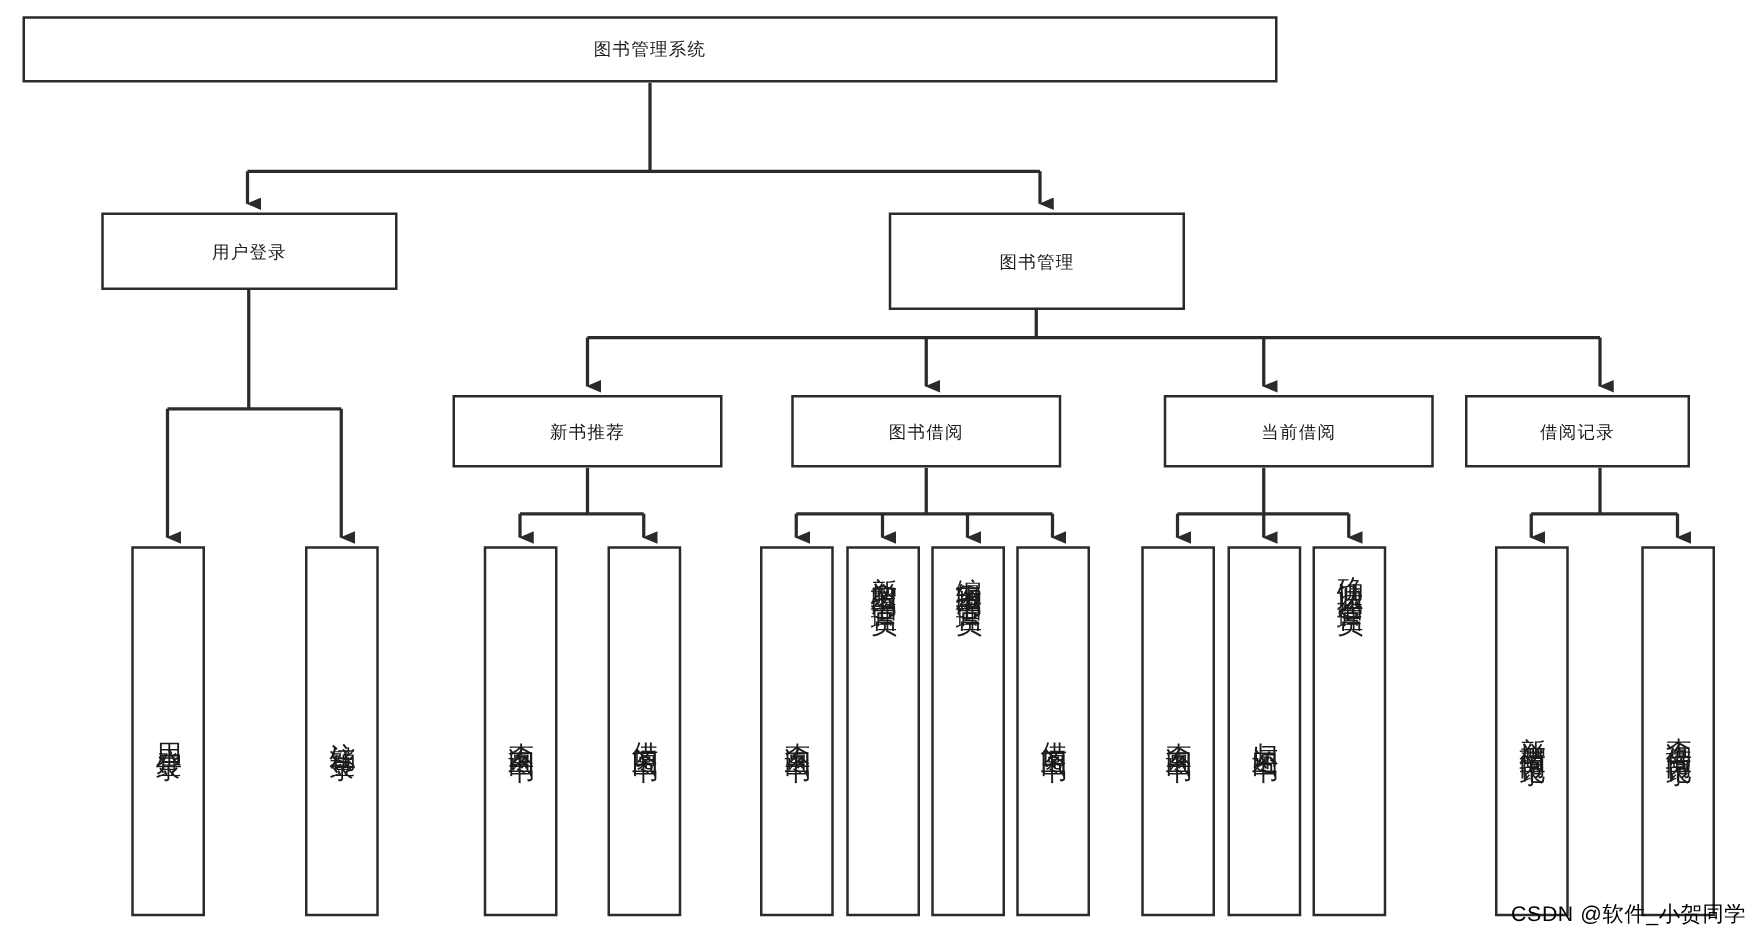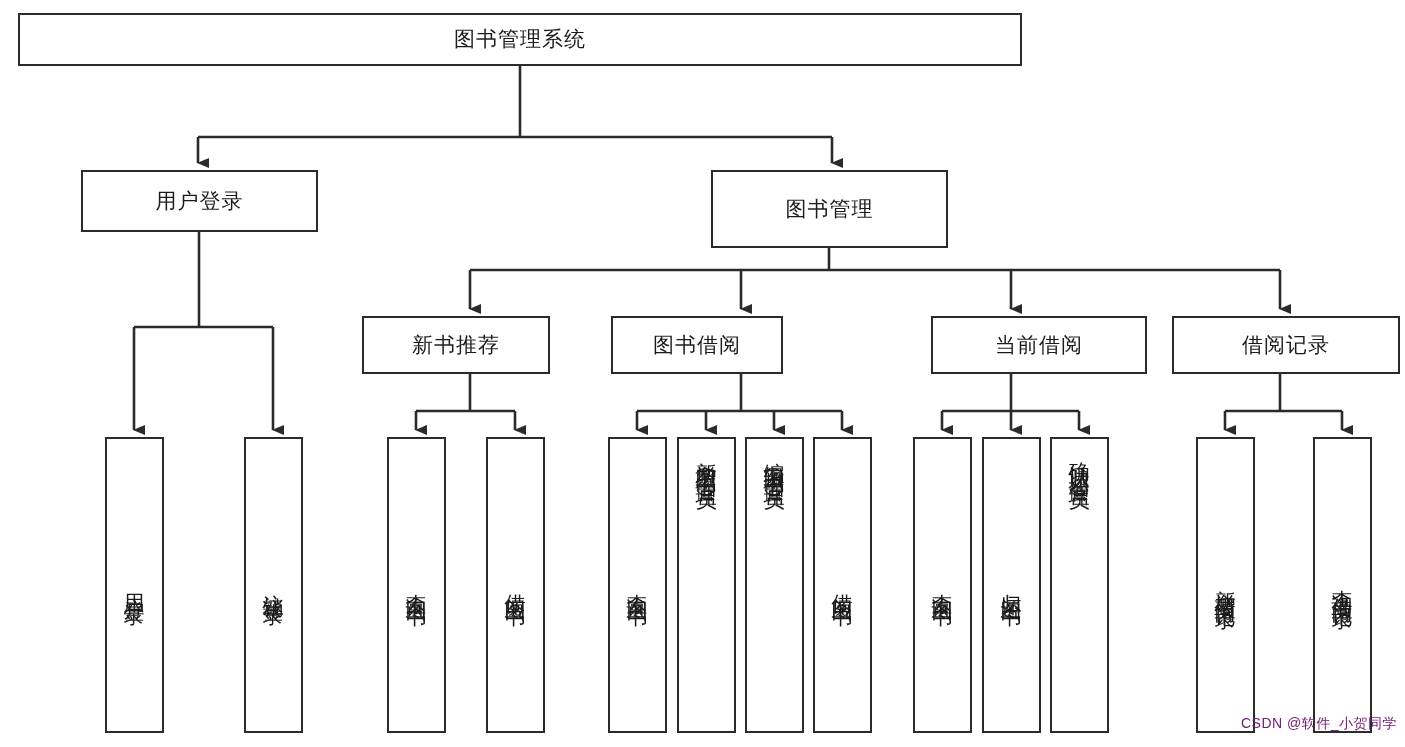--- a/index.html
+++ b/index.html
@@ -30,21 +30,21 @@
     position: absolute;
     box-sizing: border-box;
     background: #ffffff;
     border: 2px solid #2b2b2b;
     display: flex;
     align-items: center;
     justify-content: center;
     z-index: 2;
   }
   .node .label {
-    font-size: 21px;
+    font-size: 14px;
     line-height: 1.15;
     letter-spacing: 1px;
     color: #1b1b1b;
     white-space: nowrap;
   }
   .node.leaf {
     align-items: flex-start;
     justify-content: center;
     padding-top: 6px;
   }
@@ -61,23 +61,23 @@
     margin-top: auto;
     margin-bottom: auto;
   }
   .node.leaf.center {
     align-items: center;
     padding-top: 0;
   }
   #watermark {
     position: absolute;
     right: 8px;
-    bottom: 14px;
-    font-size: 14px;
-    color: #701a75;
+    bottom: 4px;
+    font-size: 17px;
+    color: #000000;
     letter-spacing: 0.5px;
     z-index: 5;
     white-space: nowrap;
   }
 </style>
 </head>
 <body>
 
 <div id="canvas">
 
@@ -135,30 +135,30 @@
     <span class="label">图书管理系统</span>
   </div>
 
   <div class="node" style="left: 81px; top: 170px; width: 237px; height: 62px;">
     <span class="label">用户登录</span>
   </div>
   <div class="node" style="left: 711px; top: 170px; width: 237px; height: 78px;">
     <span class="label">图书管理</span>
   </div>
 
-  <div class="node" style="left: 362px; top: 316px; width: 188px; height: 58px;">
+  <div class="node" style="left: 362px; top: 316px; width: 216px; height: 58px;">
     <span class="label">新书推荐</span>
   </div>
-  <div class="node" style="left: 611px; top: 316px; width: 172px; height: 58px; justify-content: center;">
+  <div class="node" style="left: 633px; top: 316px; width: 216px; height: 58px; justify-content: center;">
     <span class="label">图书借阅</span>
   </div>
   <div class="node" style="left: 903px; top: 316px; width: 216px; height: 58px; margin-left: 28px;">
     <span class="label">当前借阅</span>
   </div>
-  <div class="node" style="left: 1172px; top: 316px; width: 228px; height: 58px;">
+  <div class="node" style="left: 1172px; top: 316px; width: 180px; height: 58px;">
     <span class="label">借阅记录</span>
   </div>
 
   <div class="node leaf center" style="left: 105px; top: 437px; width: 59px; height: 296px;">
     <span class="label">用户登录</span>
   </div>
   <div class="node leaf center" style="left: 244px; top: 437px; width: 59px; height: 296px;">
     <span class="label">注销登录</span>
   </div>
   <div class="node leaf center" style="left: 387px; top: 437px; width: 59px; height: 296px;">

